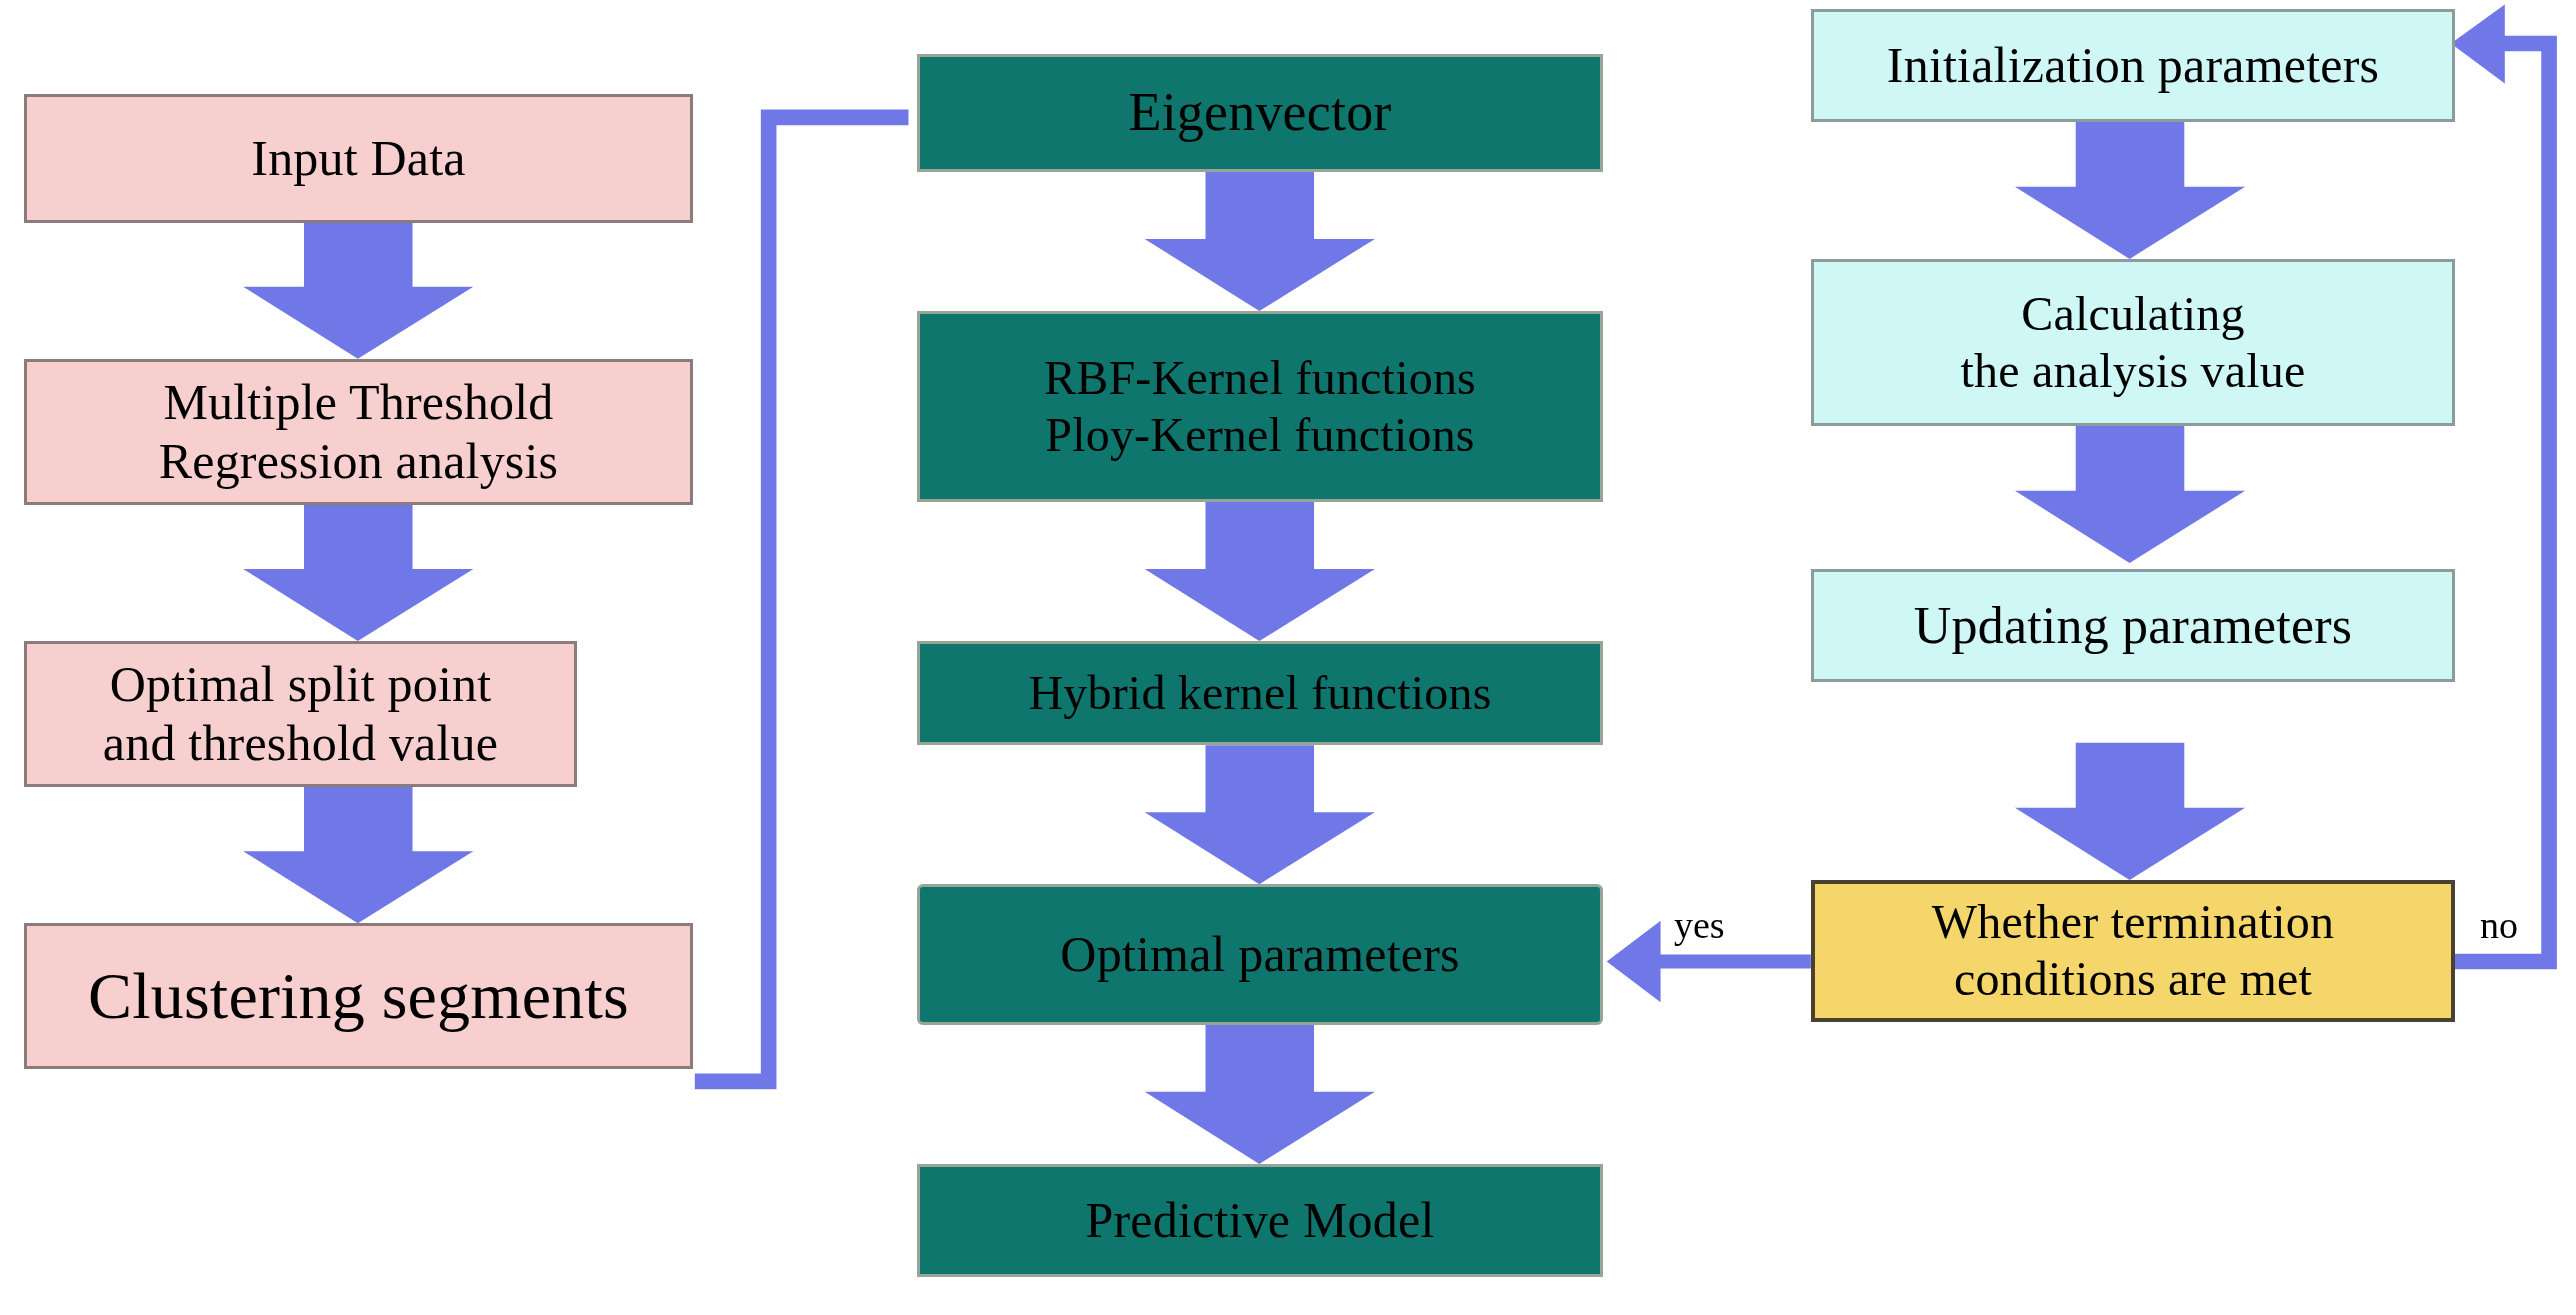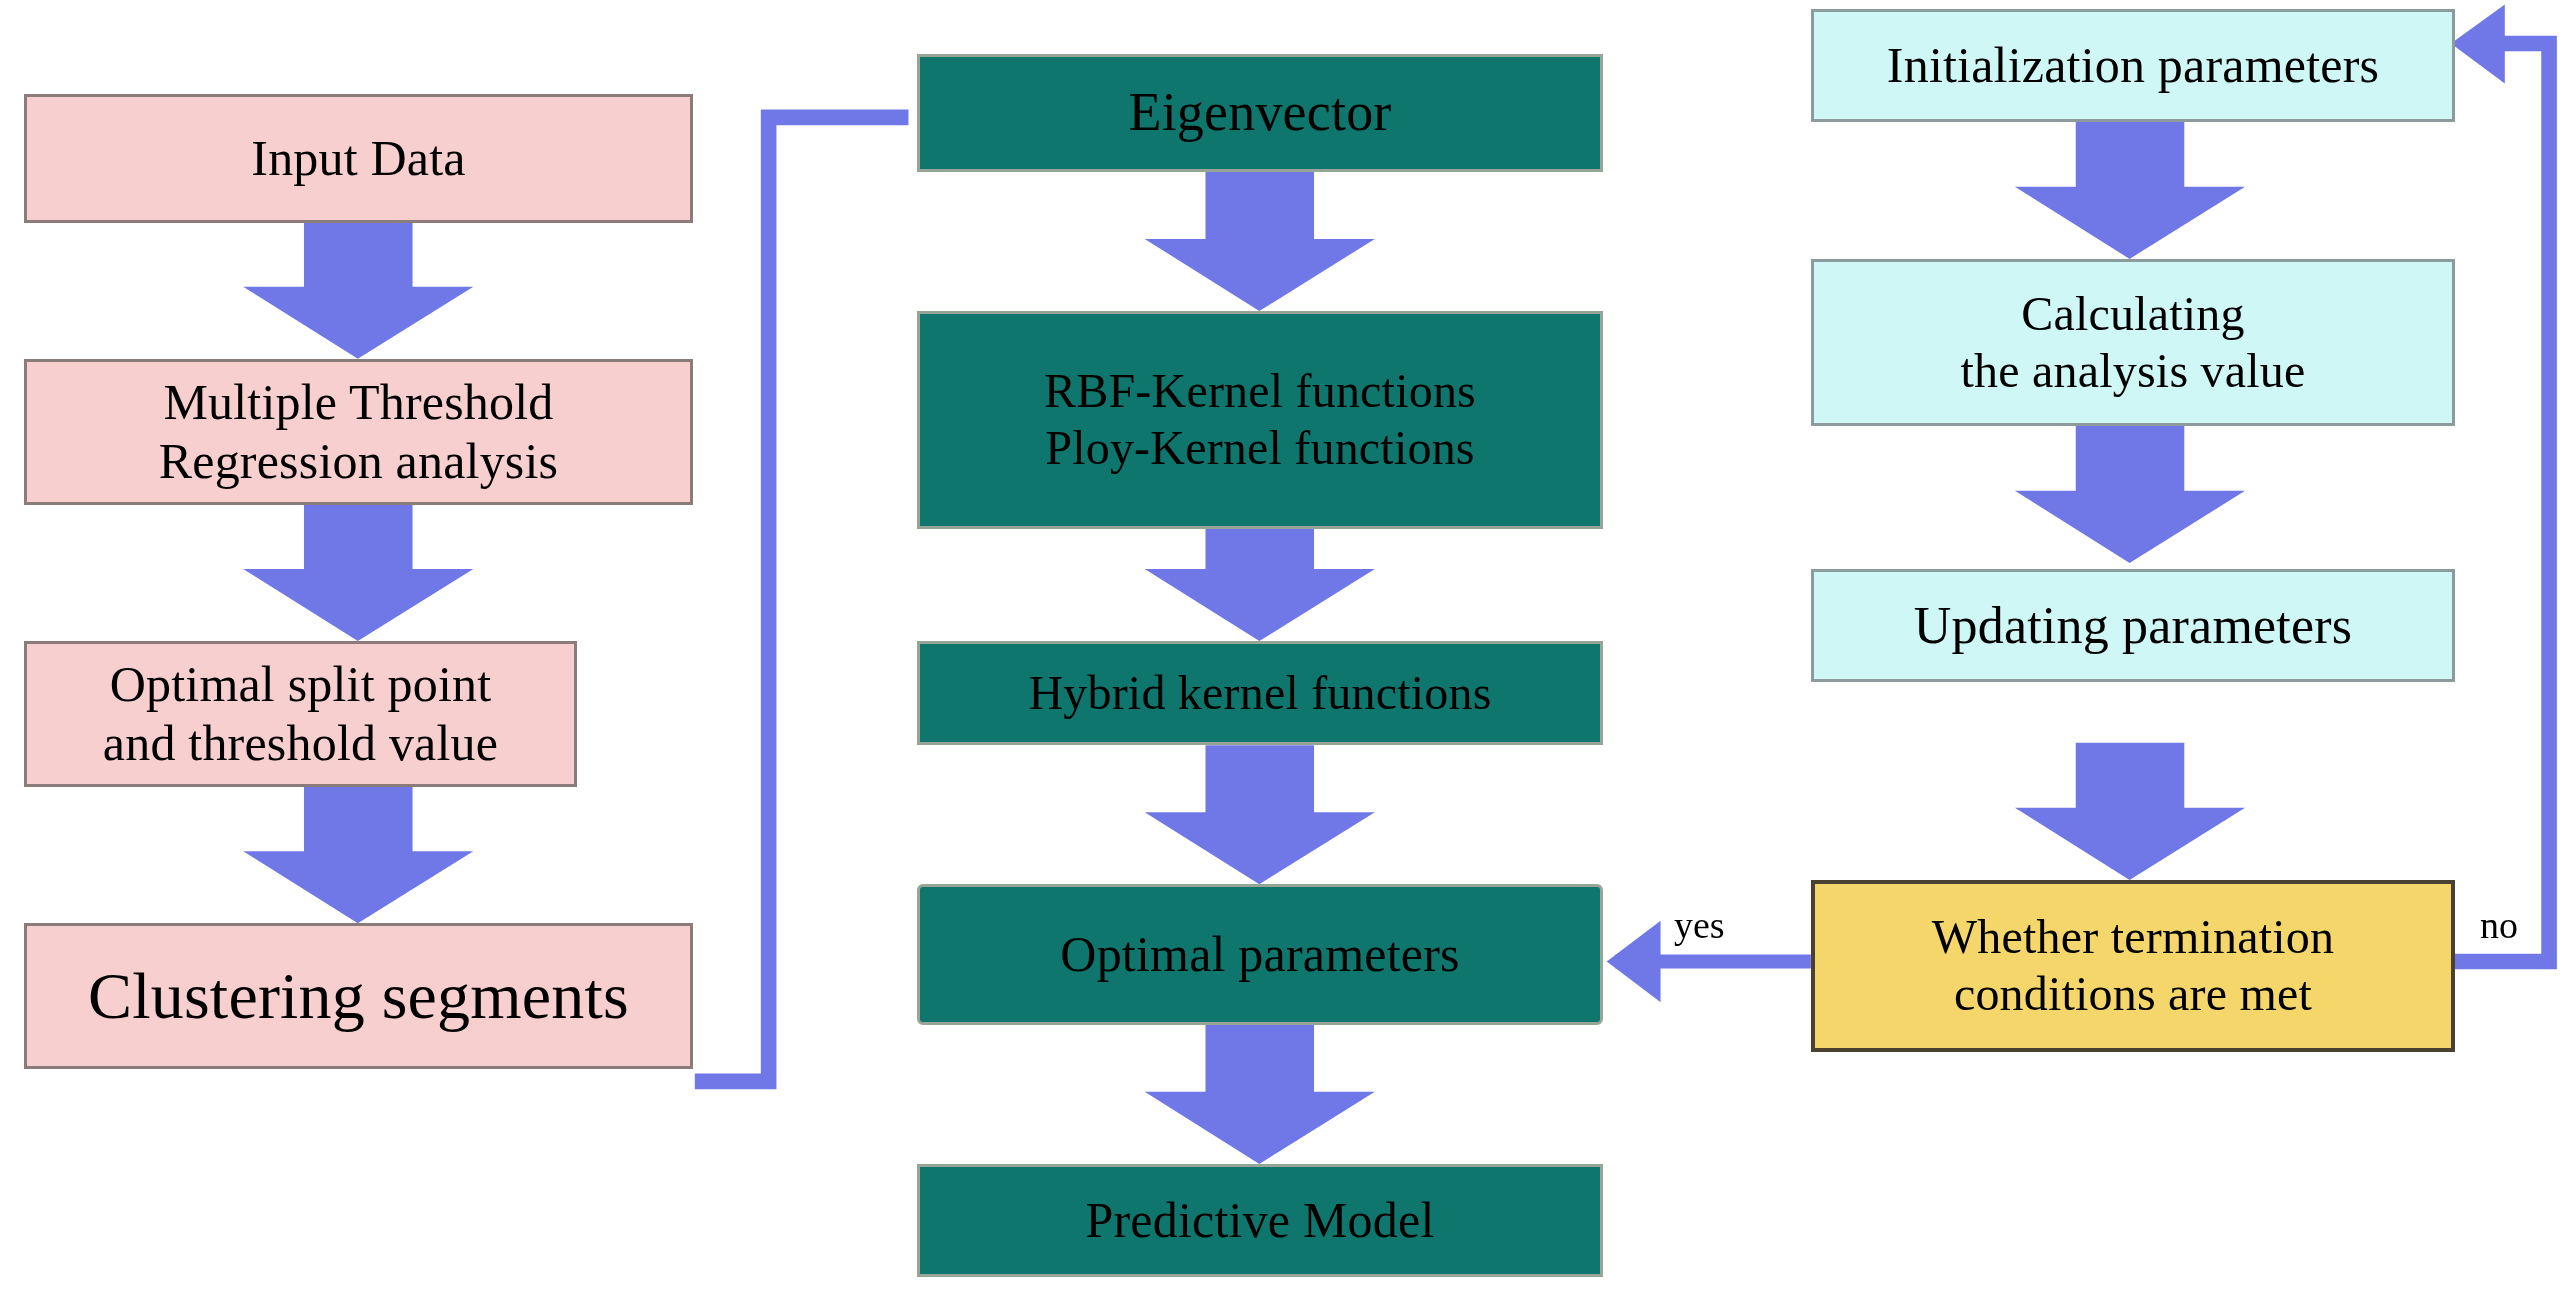--- a/index.html
+++ b/index.html
@@ -89,37 +89,37 @@
   <div class="node pink" style="left:24px; top:359px; width:669px; height:146px; font-size:50px;">Multiple Threshold
 Regression analysis</div>
 
   <div class="node pink" style="left:24px; top:641px; width:553px; height:146px; font-size:50px;">Optimal split point
 and threshold value</div>
 
   <div class="node pink" style="left:24px; top:923px; width:669px; height:146px; font-size:66px;">Clustering segments</div>
 
   <div class="node green" style="left:917px; top:54px; width:686px; height:118px; font-size:54px;">Eigenvector</div>
 
-  <div class="node green" style="left:917px; top:311px; width:686px; height:218px; font-size:48px;">RBF-Kernel functions
+  <div class="node green" style="left:917px; top:311px; width:686px; height:191px; font-size:48px;">RBF-Kernel functions
 Ploy-Kernel functions</div>
 
   <div class="node green" style="left:917px; top:641px; width:686px; height:104px; font-size:48px;">Hybrid kernel functions</div>
 
   <div class="node green" style="left:917px; top:884px; width:686px; height:141px; font-size:50px;border-radius:6px;">Optimal parameters</div>
 
   <div class="node green" style="left:917px; top:1164px; width:686px; height:113px; font-size:50px;">Predictive Model</div>
 
   <div class="node cyan" style="left:1811px; top:8.7px; width:644px; height:113px; font-size:50px;">Initialization parameters</div>
 
   <div class="node cyan" style="left:1811px; top:259px; width:644px; height:167px; font-size:48px;">Calculating
 the analysis value</div>
 
   <div class="node cyan" style="left:1811px; top:569px; width:644px; height:113px; font-size:52px;">Updating parameters</div>
 
-  <div class="node yellow" style="left:1811px; top:880px; width:644px; height:172px; font-size:48px;">Whether termination
+  <div class="node yellow" style="left:1811px; top:880px; width:644px; height:142px; font-size:48px;">Whether termination
 conditions are met</div>
 
   <span class="edge-label" style="left:1674px; top:906px;">yes</span>
 
   <span class="edge-label" style="left:2480px; top:906px;">no</span>
 
 </div>
 
 
 </body></html>

